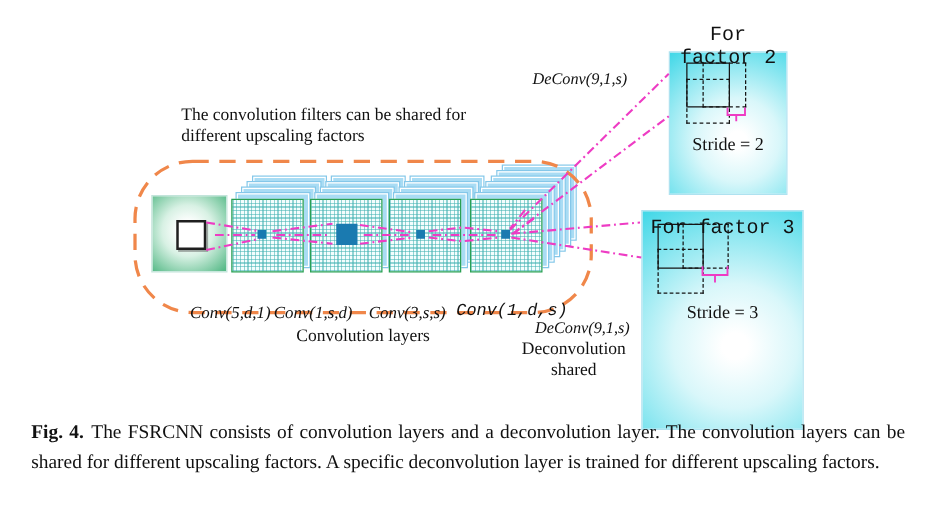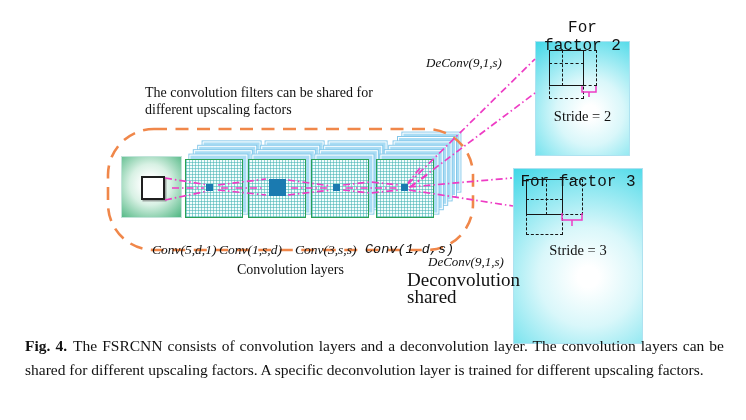--- a/index.html
+++ b/index.html
@@ -45,21 +45,21 @@
     border:1.6px solid #2aa053;
   }
 
   
   .note{left:145px;top:84px;width:240px;text-align:left;font-size:14px;line-height:17px;z-index:7;}
   .conv-label{top:222px;font-style:italic;font-size:13.5px;white-space:nowrap;z-index:7;margin-top:20px;}
   .cl1{left:152px;} .cl2{left:219px;} .cl3{left:295px;} .cl4{left:365px;font-family:Liberation Mono, monospace;}
   .conv-layers{left:237px;top:262px;font-size:14px;z-index:7;}
   .deconv-top{left:426px;top:55px;font-style:italic;font-size:13px;z-index:7;white-space:nowrap;}
   .deconv-bottom{left:428px;top:254px;font-style:italic;font-size:13px;z-index:7;white-space:nowrap;}
-  .deconv-layer{left:407px;top:271px;width:104px;text-align:left;font-size:19px;line-height:17px;z-index:7;}
+  .deconv-layer{left:407px;top:271px;width:104px;text-align:center;font-size:14px;line-height:17px;z-index:7;}
 
   
   .factor-box{
     position:absolute;z-index:2;
     background:radial-gradient(circle at 58% 62%, #ffffff 8%, #d9f7fa 38%, #3fd7e7 100%);
     border:1px solid #aee2f0;
   }
   .f2{left:535px;top:41px;width:95px;height:115px;}
   .f3{left:513px;top:168px;width:130px;height:176px;}
   .f-title{position:absolute;text-align:center;font-size:16px;z-index:7;font-family:Liberation Mono, monospace;}

